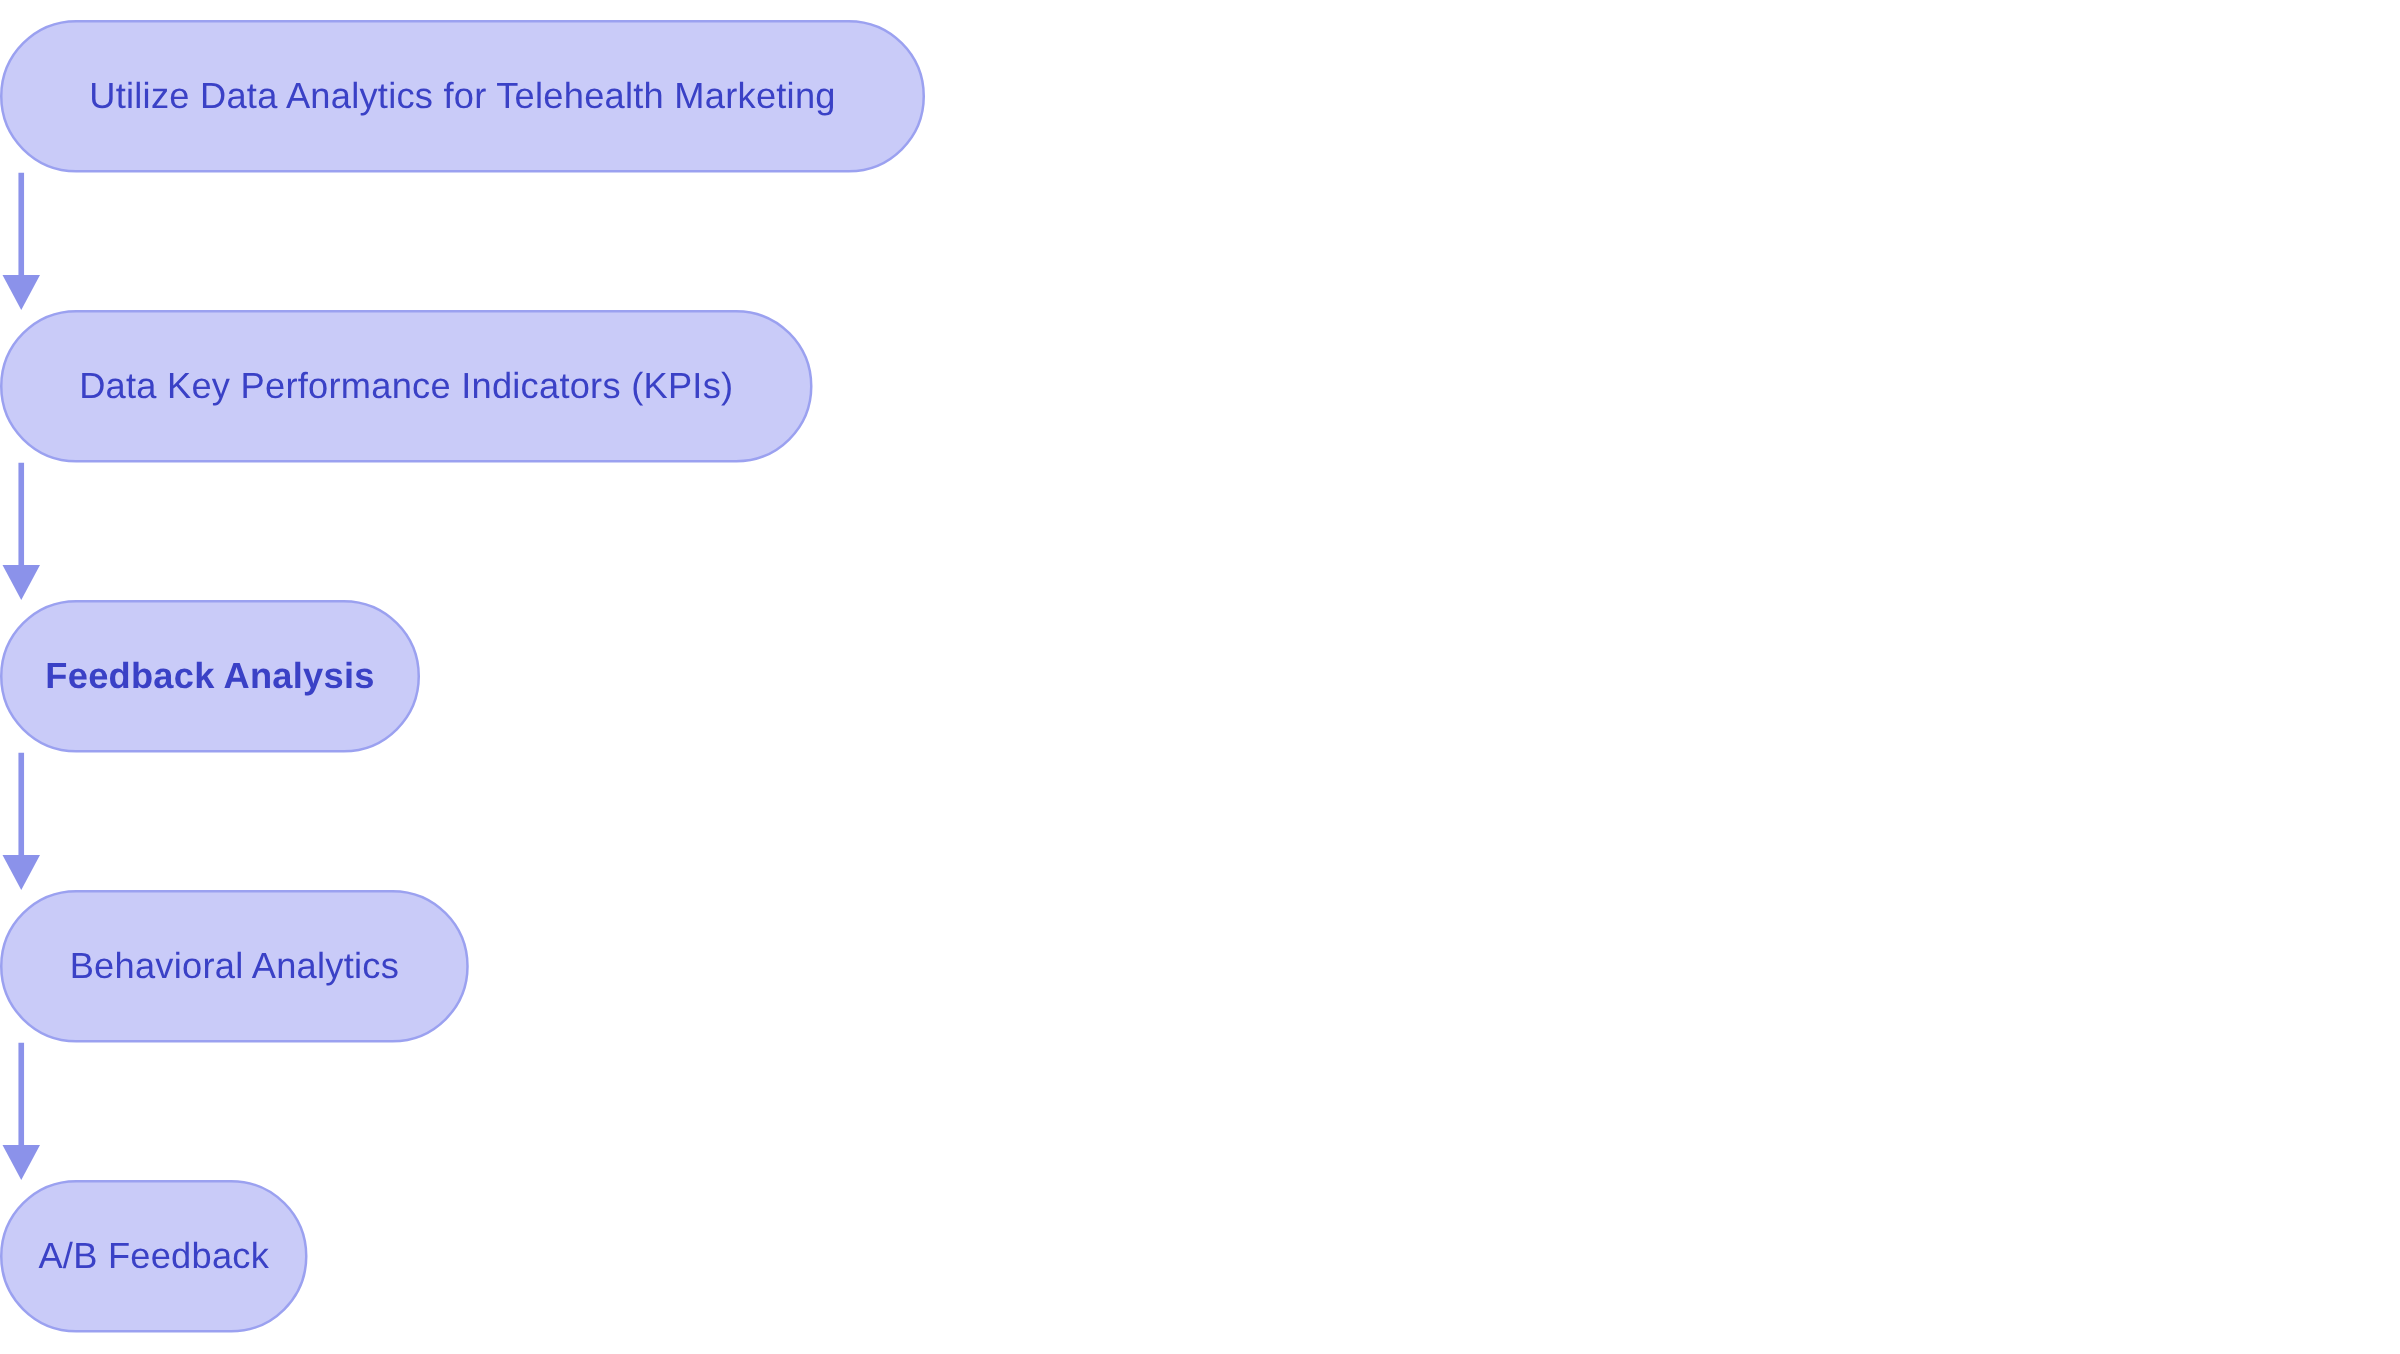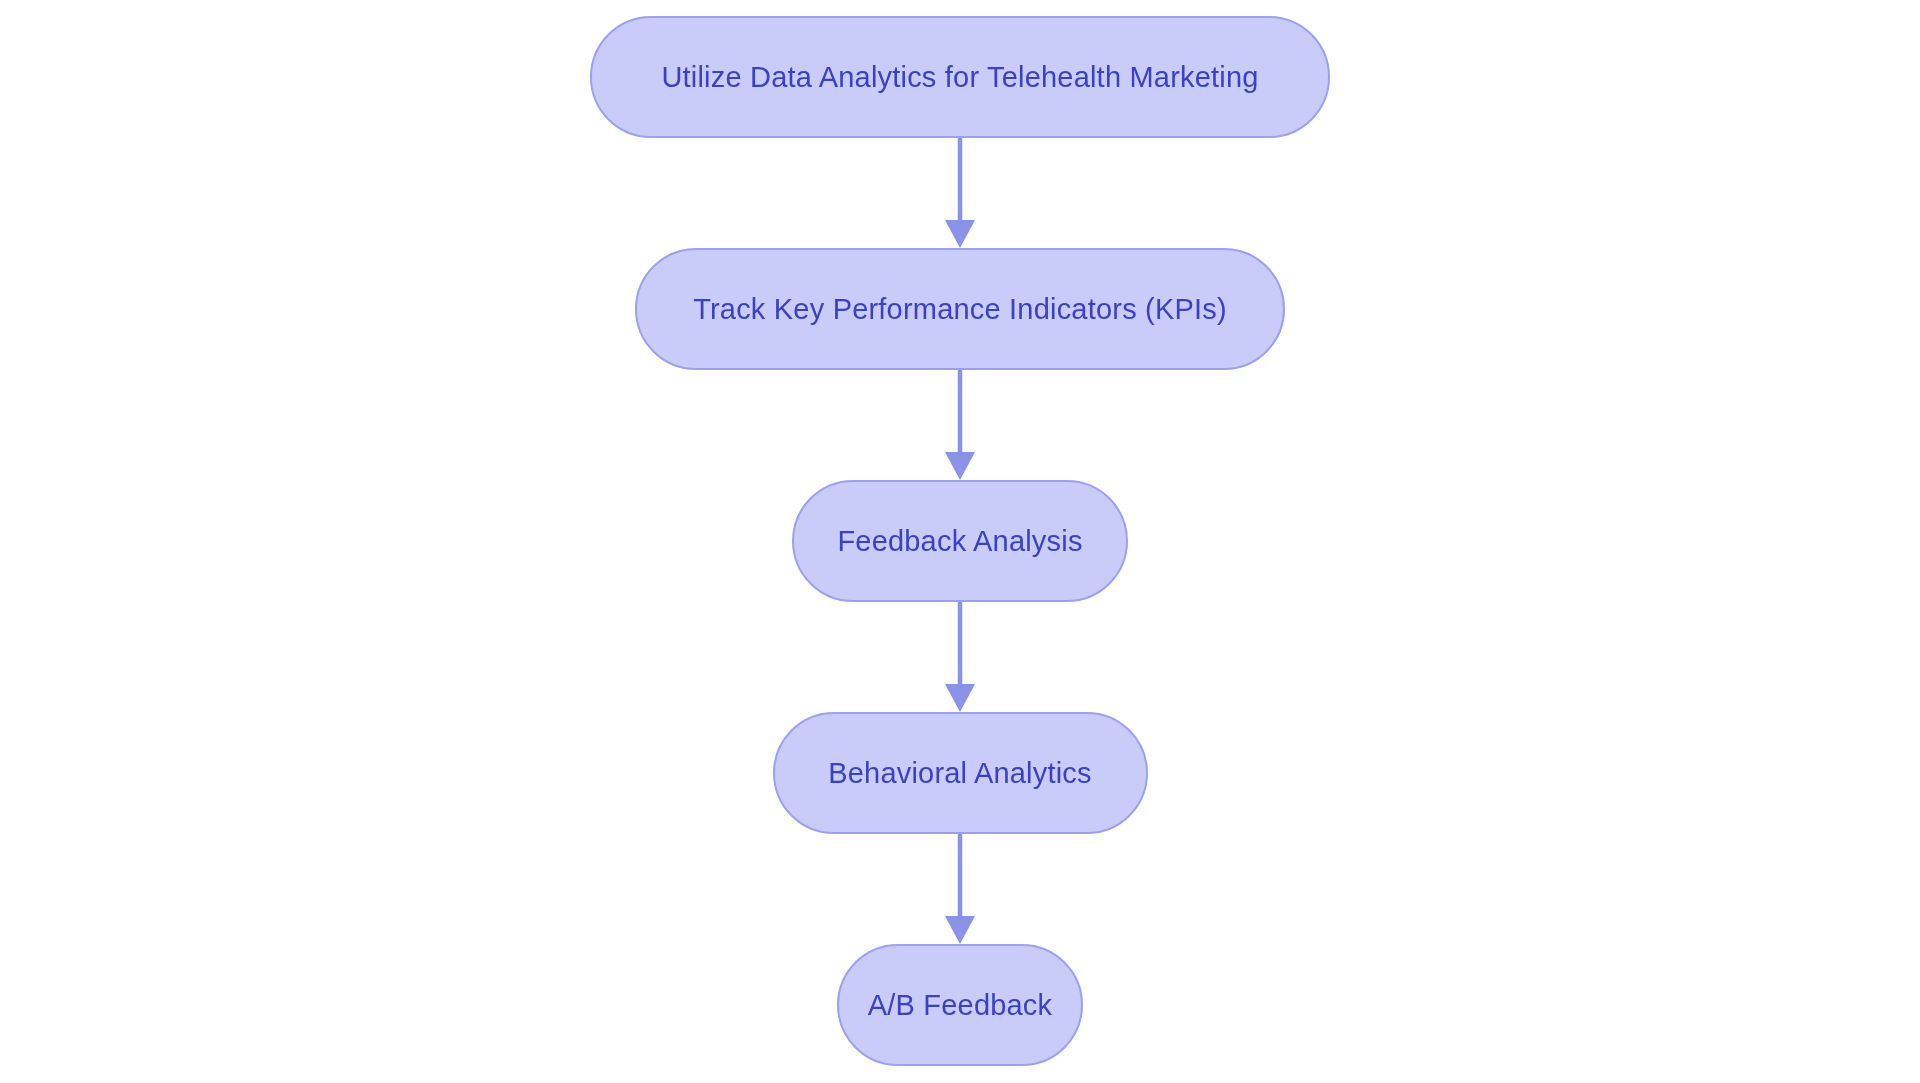--- a/index.html
+++ b/index.html
@@ -19,40 +19,40 @@
     height: 1083px;
     background: var(--bg);
     font-family: "Liberation Sans", sans-serif;
     overflow: hidden;
   }
   .canvas {
     width: 1920px;
     height: 1083px;
     display: flex;
     flex-direction: column;
-    align-items: center;
+    align-items: flex-start;
     padding-top: 16px;
   }
   .node {
     height: 122px;
     border-radius: 62px;
     background: var(--node-fill);
     border: 2px solid var(--node-border);
     color: var(--node-text);
     display: flex;
     align-items: center;
     justify-content: center;
     text-align: center;
     font-size: 29px;
     letter-spacing: 0.2px;
     flex: 0 0 auto;
   }
   .node-0 { width: 740px; }
   .node-1 { width: 650px; }
-  .node-2 { width: 336px; }
+  .node-2 { width: 336px; font-weight: bold; }
   .node-3 { width: 375px; }
   .node-4 { width: 246px; }
   .connector {
     flex: 0 0 auto;
     display: block;
     height: 110px;
     width: 34px;
   }
   .connector line {
     stroke: var(--arrow);
@@ -70,21 +70,21 @@
   <div class="node node-0">
     <span>Utilize Data Analytics for Telehealth Marketing</span>
   </div>
 
   <svg class="connector" viewBox="0 0 34 110" aria-hidden="true">
     <line x1="17" y1="0" x2="17" y2="86"></line>
     <polygon points="2,82 32,82 17,110"></polygon>
   </svg>
 
   <div class="node node-1">
-    <span>Track Key Performance Indicators (KPIs)</span>
+    <span>Data Key Performance Indicators (KPIs)</span>
   </div>
 
   <svg class="connector" viewBox="0 0 34 110" aria-hidden="true">
     <line x1="17" y1="0" x2="17" y2="86"></line>
     <polygon points="2,82 32,82 17,110"></polygon>
   </svg>
 
   <div class="node node-2">
     <span>Feedback Analysis</span>
   </div>

